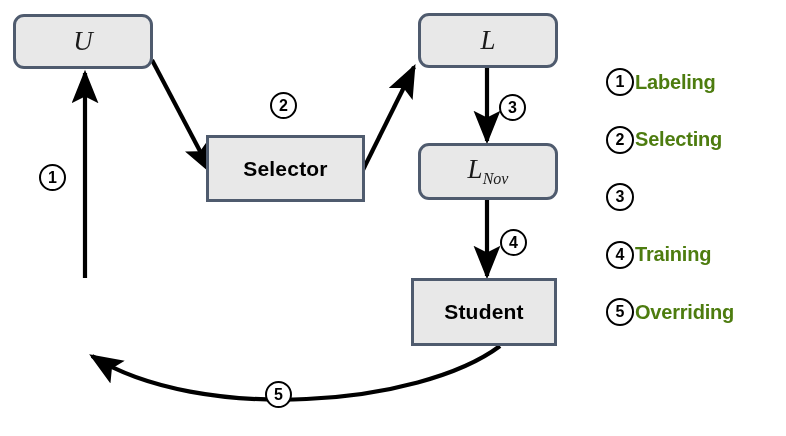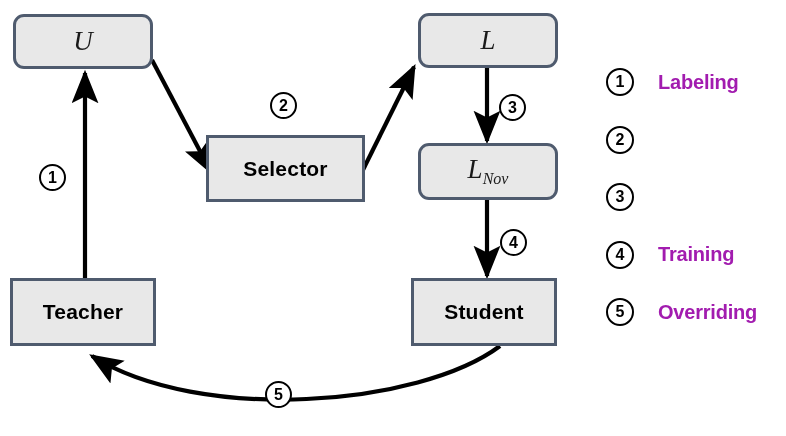--- a/index.html
+++ b/index.html
@@ -92,25 +92,25 @@
     display: flex;
     align-items: center;
     justify-content: center;
     font-family: "Liberation Sans", sans-serif;
     font-weight: bold;
     font-size: 16px;
     color: #000000;
     line-height: 1;
   }
   .legend-text {
-    margin-left: 24px;
+    margin-left: 1px;
     font-family: "Liberation Sans", sans-serif;
     font-weight: bold;
     font-size: 20px;
-    color: #a21caf;
+    color: #4d7c0f;
     white-space: nowrap;
     letter-spacing: -0.2px;
   }
 </style>
 </head>
 <body>
 
 <div id="canvas">
 
   <svg class="layer" viewBox="0 0 786 436">
@@ -142,43 +142,41 @@
   </div>
 
   <div class="node rounded" style="left:418px; top:13px; width:140px; height:55px;">
     <span class="node-label-math">L</span>
   </div>
 
   <div class="node rounded" style="left:418px; top:143px; width:140px; height:57px;">
     <span class="node-label-math"><span>L</span><span class="sub">Nov</span></span>
   </div>
 
-  <div class="node" style="left:10px; top:278px; width:146px; height:68px;">
-    <span class="node-label-bold">Teacher</span>
-  </div>
 
   <div class="node" style="left:411px; top:278px; width:146px; height:68px;">
     <span class="node-label-bold">Student</span>
   </div>
 
   <div class="circle-num" style="left:39px; top:164px;">1</div>
   <div class="circle-num" style="left:270px; top:92px;">2</div>
   <div class="circle-num" style="left:499px; top:94px;">3</div>
   <div class="circle-num" style="left:500px; top:229px;">4</div>
   <div class="circle-num" style="left:265px; top:381px;">5</div>
 
   <div class="legend">
 
     <div class="legend-row">
       <div class="legend-badge">1</div>
       <div class="legend-text">Labeling</div>
     </div>
 
     <div class="legend-row">
       <div class="legend-badge">2</div>
+      <div class="legend-text">Selecting</div>
     </div>
 
     <div class="legend-row">
       <div class="legend-badge">3</div>
     </div>
 
     <div class="legend-row">
       <div class="legend-badge">4</div>
       <div class="legend-text">Training</div>
     </div>

